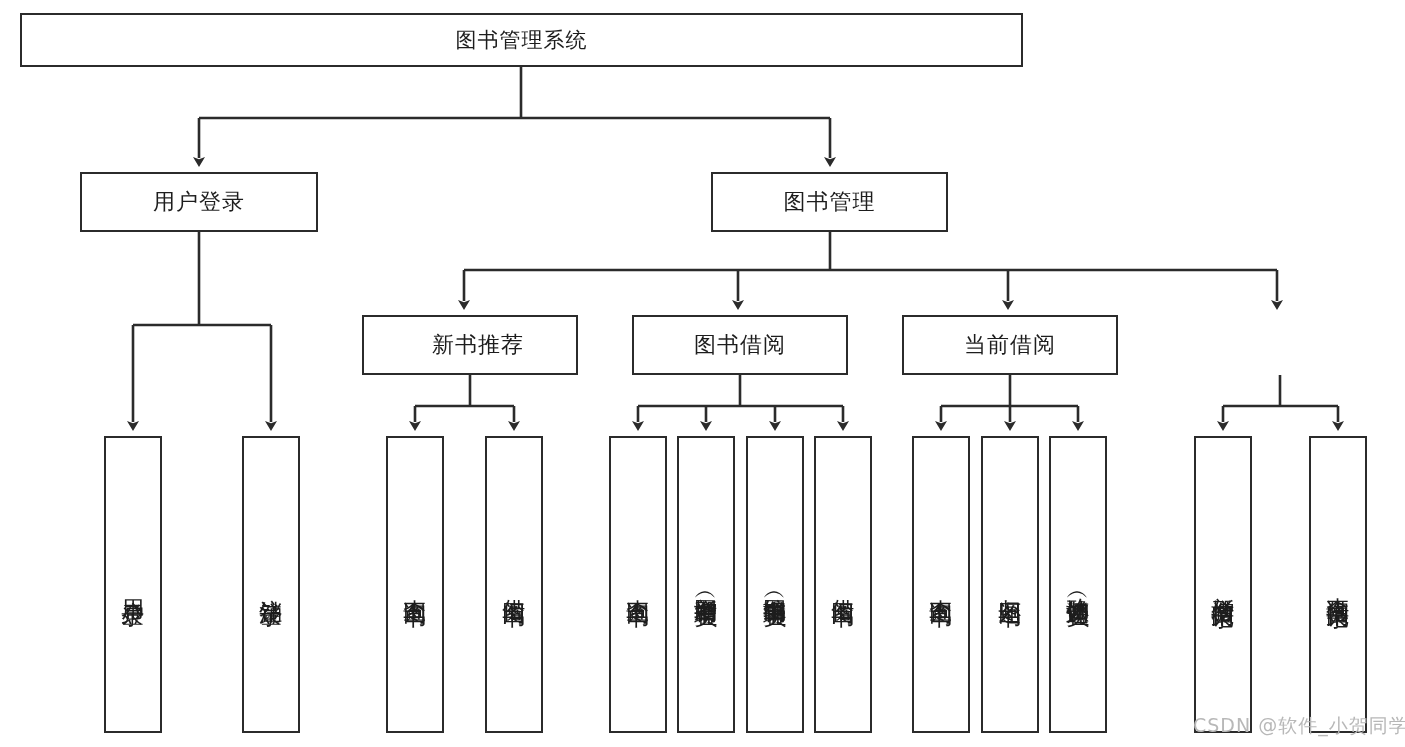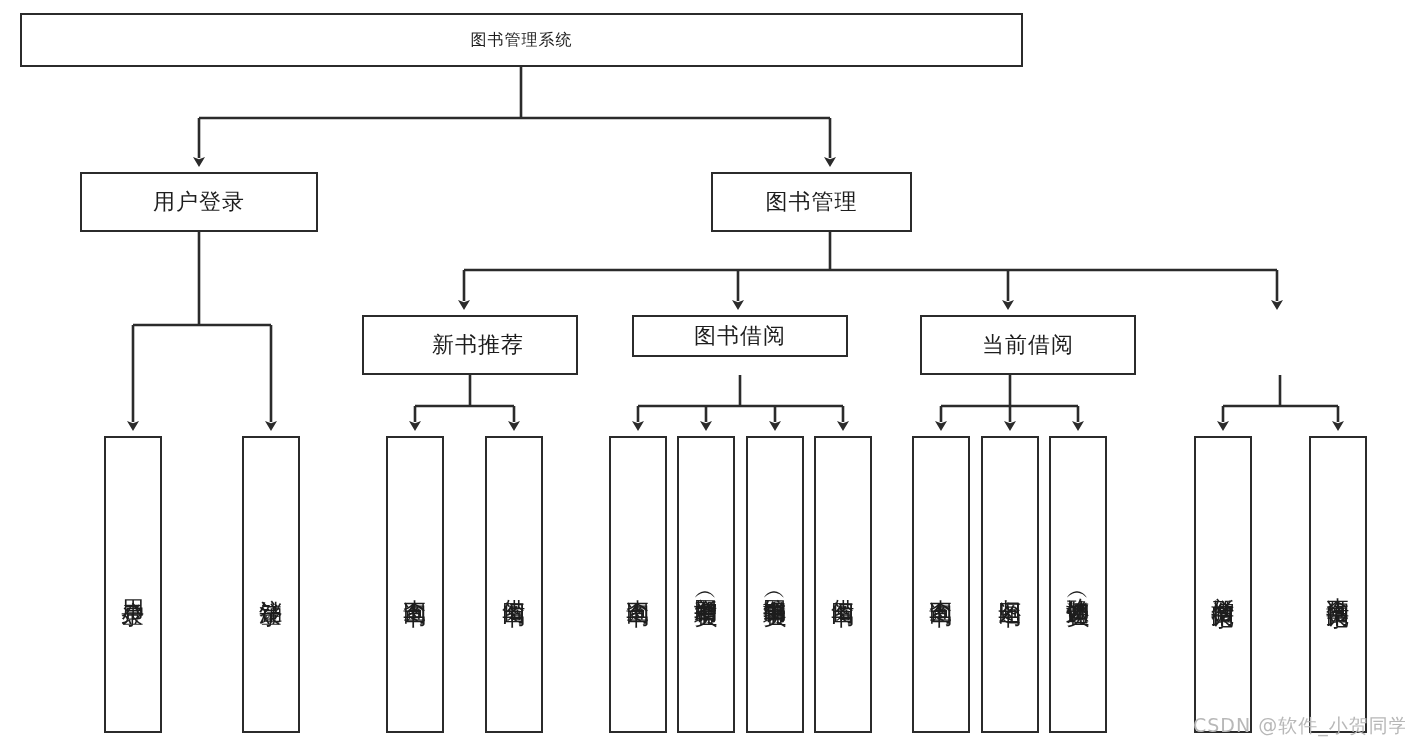--- a/index.html
+++ b/index.html
@@ -36,21 +36,21 @@
     justify-content: center;
     z-index: 2;
   }
   .node .label {
     color: #1d1d1d;
     font-size: 22px;
     line-height: 1.18;
     letter-spacing: 1px;
     white-space: nowrap;
   }
-  .node.root .label { font-size: 16px; }
+  .node.root .label { font-size: 21px; }
   .node.level1 .label { font-size: 22px; }
   .node.level2 .label { font-size: 22px; }
 
   
   .node.leaf {
     align-items: center;
     justify-content: center;
   }
   .node.leaf .label {
     writing-mode: vertical-rl;
@@ -129,31 +129,31 @@
     </g>
   </svg>
 
   <div class="node root" style="left:20px; top:13px; width:1003px; height:54px;">
     <span class="label">图书管理系统</span>
   </div>
 
   <div class="node level1" style="left:80px; top:172px; width:238px; height:60px;">
     <span class="label">用户登录</span>
   </div>
-  <div class="node level1" style="left:711px; top:172px; width:201px; height:60px;">
+  <div class="node level1" style="left:711px; top:172px; width:237px; height:60px;">
     <span class="label">图书管理</span>
   </div>
 
   <div class="node level2" style="left:362px; top:315px; width:216px; height:60px;padding-left:16px;">
     <span class="label">新书推荐</span>
   </div>
-  <div class="node level2" style="left:632px; top:315px; width:216px; height:42px;">
+  <div class="node level2" style="left:632px; top:315px; width:216px; height:60px;">
     <span class="label">图书借阅</span>
   </div>
-  <div class="node level2" style="left:902px; top:315px; width:216px; height:60px;margin-left:18px;">
+  <div class="node level2" style="left:902px; top:315px; width:216px; height:60px;">
     <span class="label">当前借阅</span>
   </div>
 
   <div class="node leaf" style="left:104px; top:436px; width:58px; height:297px;">
     <span class="label">用户登录</span>
   </div>
   <div class="node leaf" style="left:242px; top:436px; width:58px; height:297px;">
     <span class="label">注销登录</span>
   </div>
 

